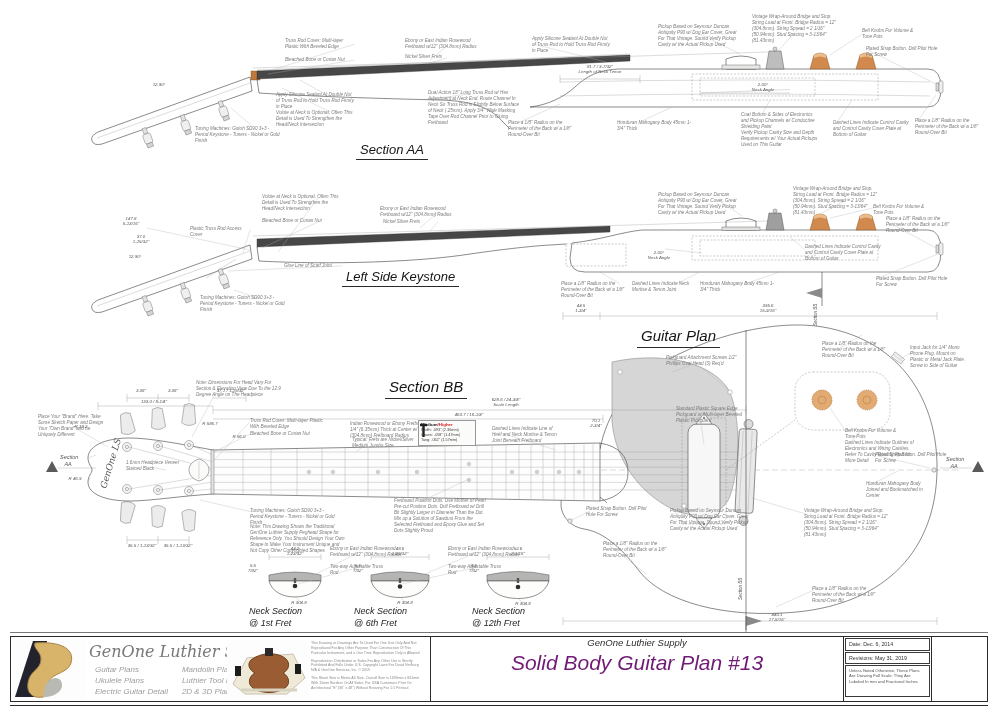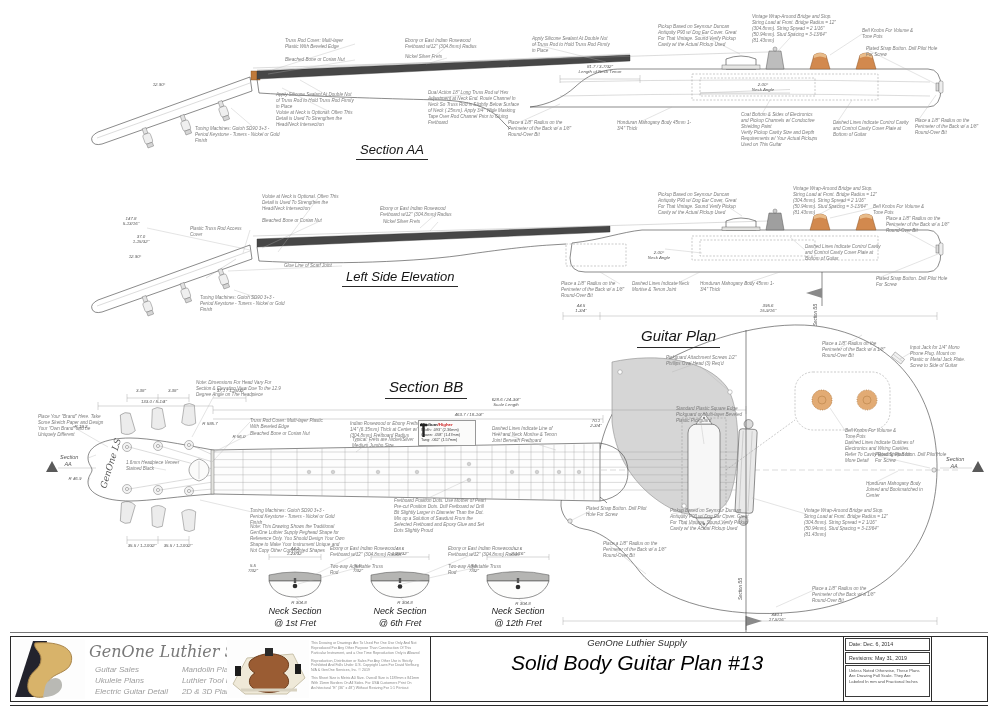--- a/index.html
+++ b/index.html
@@ -11,42 +11,42 @@
   .ldr{stroke:#b0b0b0;stroke-width:.35;fill:none;}
   .dash{stroke:#8a8a8a;stroke-width:.45;fill:none;stroke-dasharray:2 1.5;}
   .diml{stroke:#8f8f8f;stroke-width:.35;fill:none;}
   .ann{position:absolute;font:italic 4.6px/1.3 "Liberation Sans",sans-serif;color:#7b7b7b;}
   .dim{position:absolute;font:italic 4.4px/1.2 "Liberation Sans",sans-serif;color:#5a5a5a;
        text-align:center;white-space:pre-line;}
   .sec-title{position:absolute;font:italic 13px/1.1 "Liberation Sans",sans-serif;color:#151515;
        border-bottom:1.2px solid #2a2a2a;padding:0 4px 2px;}
   .sec-title.big{font-size:15px;}
   .ns-label{position:absolute;font:italic 9px/1.3 "Liberation Sans",sans-serif;color:#1d1d1d;
-       text-align:center;width:92px;white-space:pre-line;}
+       text-align:left;width:92px;white-space:pre-line;}
   .marker{position:absolute;font:italic 5.5px/1.25 "Liberation Sans",sans-serif;color:#555;white-space:pre;}
   .fw{position:absolute;left:418px;top:420px;width:58px;height:26px;border:.6px solid #999;
       background:#fbfbfa;font:3.8px/1.35 "Liberation Sans",sans-serif;color:#444;display:flex;gap:2px;padding:1px 2px;box-sizing:border-box;}
   .fw-b{font-weight:bold;color:#111;font-size:4.4px;}
   .fw-r{font-weight:bold;color:#cc2222;font-size:4.4px;}
   
   .rule{position:absolute;left:10px;width:978px;background:#444;height:1px;}
   .tb{position:absolute;left:10px;top:636px;width:978px;height:66px;border:1.2px solid #2a2a2a;
       display:flex;box-sizing:border-box;background:#fff;}
   .tb-cell{position:relative;height:100%;box-sizing:border-box;}
   .tb-left{width:420px;border-right:1px solid #2a2a2a;}
   .tb-center{width:413px;border-right:1px solid #2a2a2a;text-align:center;}
   .tb-right{width:88px;border-right:1px solid #2a2a2a;padding:1px;}
   .tb-sheet{width:55px;text-align:center;}
   .tb-logo{position:absolute;left:78px;top:5px;font:italic 16px "DejaVu Serif",serif;color:#787878;white-space:nowrap;}
   .tb-cats{position:absolute;left:84px;top:27px;display:flex;gap:14px;}
   .tb-cats div{font:italic 8px/11px "Liberation Sans",sans-serif;color:#9d9d9d;}
   .tb-fine{position:absolute;left:300px;top:4px;width:112px;color:#8a8a8a;font:3.6px/1.35 "Liberation Sans",sans-serif;}
   .tb-fine p{margin:0 0 3px 0;}
   .tb-company{font:italic 9.5px "Liberation Sans",sans-serif;color:#2e2e2e;}
-  .tb-title{font:italic 21px "Liberation Sans",sans-serif;color:#000000;margin-top:3px;}
+  .tb-title{font:italic 21px "Liberation Sans",sans-serif;color:#701a75;margin-top:3px;}
   .tb-row{border:1px solid #3a3a3a;font:5.3px/1.25 "Liberation Sans",sans-serif;color:#333;
           padding:2px 3px;margin-bottom:1px;background:#fff;}
   .tb-row.note{font-size:4.2px;color:#555;height:26px;}
   .tb-sheet-label{font:4px "Liberation Sans",sans-serif;color:#777;margin-top:2px;}
   .tb-sheet-num{font:26px/1 "Liberation Sans",sans-serif;color:#2d2d2d;margin-top:12px;letter-spacing:1px;}
 </style>
 </head>
 <body>
 
 <div class="sheet">
@@ -285,21 +285,21 @@
           <path class="ldr" d="M518,598.5 L525,604"></path>
     </g>
     <path class="ldr" d="M360,552 L312,576 M360,567 L298,584 M478,552 L420,576 M478,567 L402,584"></path>
   </g>
 
   <text transform="translate(817,326) rotate(-90)" font-family="Liberation Sans,sans-serif" font-style="italic" font-size="4.5" fill="#555">Section BB</text>
   <text transform="translate(742,600) rotate(-90)" font-family="Liberation Sans,sans-serif" font-style="italic" font-size="4.5" fill="#555">Section BB</text>
 </svg>
 
 <div class="sec-title" style="left:356px;top:143px;">Section AA</div>
-<div class="sec-title" style="left:342px;top:270px;">Left Side Elevation</div>
+<div class="sec-title" style="left:342px;top:270px;">Left Side Keystone</div>
 <div class="sec-title big" style="left:637px;top:328px;">Guitar Plan</div>
 <div class="sec-title big" style="left:385px;top:379px;">Section BB</div>
 <div class="ns-label" style="left:249px;top:606px;">Neck Section
 @ 1st Fret</div>
 <div class="ns-label" style="left:354px;top:606px;">Neck Section
 @ 6th Fret</div>
 <div class="ns-label" style="left:472px;top:606px;">Neck Section
 @ 12th Fret</div>
 
 <div class="ann" style="left:285px;top:38px;width:72px;">Truss Rod Cover: Multi-layer Plastic With Beveled Edge</div>
@@ -439,21 +439,21 @@
   <div class="tb-cell tb-left">
     <svg style="position:absolute;left:2px;top:2px;" width="72" height="60" viewBox="0 0 72 60">
       <rect width="72" height="60" fill="#fdfdfd"></rect>
       <path d="M2,58 L20,2 L34,2 L24,58 Z" fill="#23232d"></path>
       <path d="M22,4 C48,2 62,10 58,24 C55,34 40,34 36,42 C33,50 40,56 30,58 C18,60 12,52 16,40 C19,31 28,30 28,20 C28,12 20,10 22,4 Z" fill="#d8b36a" stroke="#a9854a" stroke-width="1"></path>
       <path d="M30,58 C44,58 52,50 48,42 C44,36 34,40 32,48 Z" fill="#b9b9b4"></path>
     </svg>
     <div class="tb-logo">GenOne Luthier Supplies</div>
     <div class="tb-cats">
       <div>
-        <div>Guitar Sales</div>
+        <div>Guitar Plans</div>
         <div>Ukulele Plans</div>
         <div>Electric Guitar Detail</div>
       </div>
       <div>
         <div>Mandolin Plans</div>
         <div>Luthier Tool Plans</div>
         <div>2D &amp; 3D Plans</div>
       </div>
     </div>
     <svg style="position:absolute;left:216px;top:3px;" width="82" height="58" viewBox="0 0 82 58">

